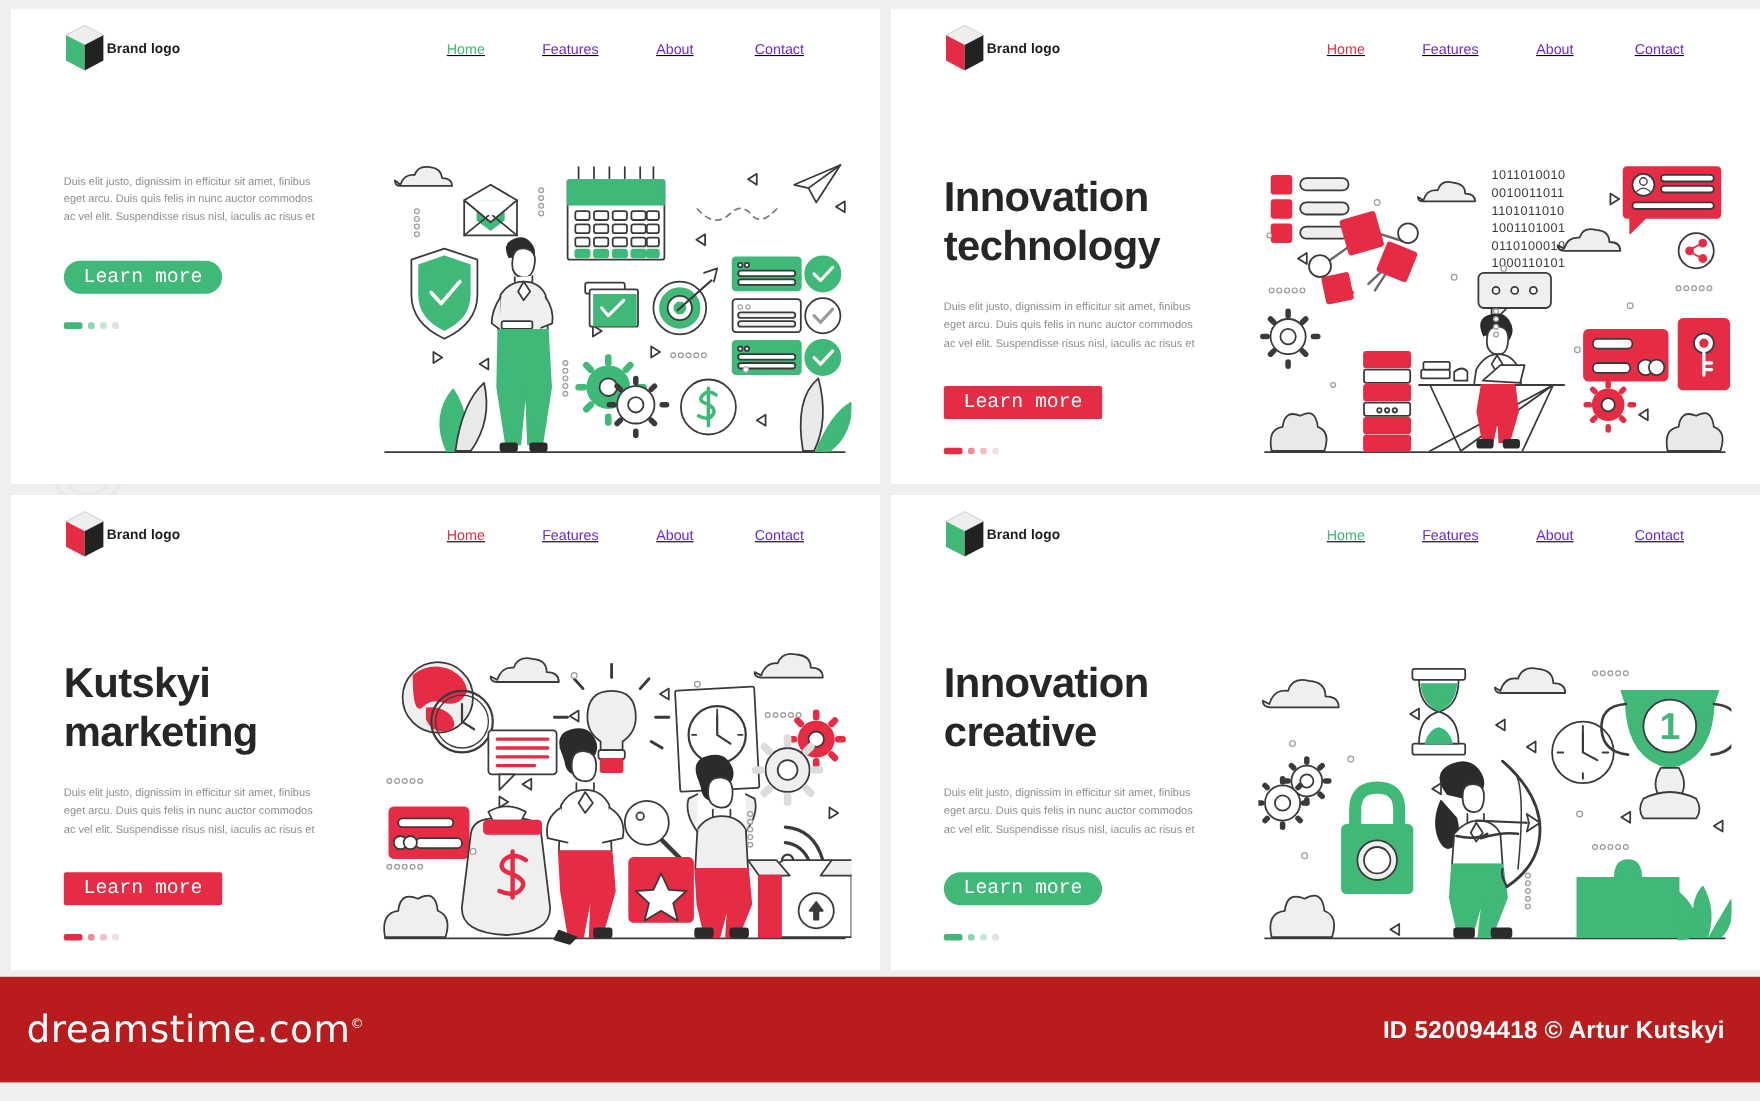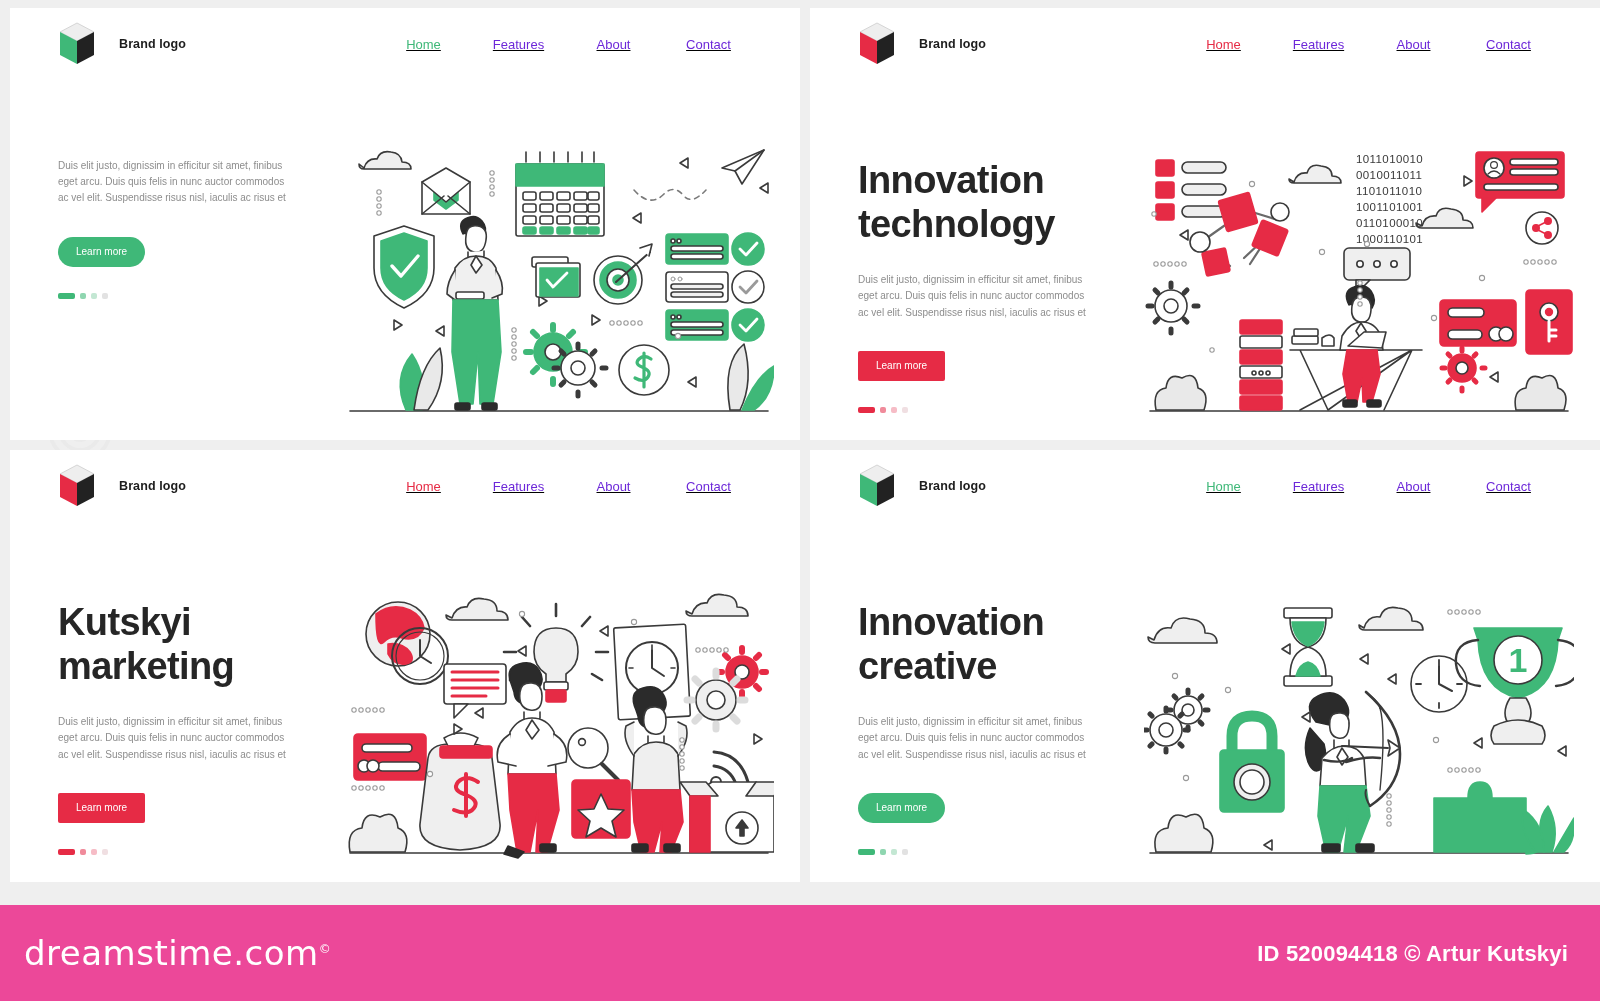--- a/index.html
+++ b/index.html
@@ -26,21 +26,21 @@
     background:#ffffff;
     position:relative;
     overflow:hidden;
   }
 
   
   .nav{
     position:absolute;top:0;left:0;right:0;height:72px;
     display:flex;align-items:center;
   }
-  .brand{display:flex;align-items:center;gap:23px;margin-left:48px;}
+  .brand{display:flex;align-items:center;gap:1px;margin-left:48px;}
   .cube{width:38px;height:44px;position:relative;flex:none;}
   .cube svg{display:block;}
   .brand-name{font-size:12.5px;font-weight:bold;color:#1d1d1d;letter-spacing:.1px;}
   .navlinks{
     margin-left:auto;margin-right:44px;
     display:flex;align-items:center;gap:0;text-decoration:underline;
   }
   .navlinks a{
     font-size:13px;color:#6d28d9;text-decoration:none;
     width:95px;text-align:center;display:inline-block;
@@ -53,22 +53,22 @@
   .headline{
     font-size:38px;line-height:1.16;font-weight:bold;color:#262626;
     letter-spacing:-.6px;margin:0 0 26px 0;white-space:pre-line;
   }
   .lede{
     font-size:10px;line-height:1.62;color:#8d8d8d;margin:0 0 30px 0;
     width:230px;
   }
   .btn{
     display:inline-flex;align-items:center;justify-content:center;
-    height:30px;padding:0 18px;font-size:10px;color:#fff;
-    border:none;cursor:pointer;font-family:Liberation Sans, sans-serif;
+    height:30px;padding:0 18px;font-size:18px;color:#fff;
+    border:none;cursor:pointer;font-family:Liberation Mono, monospace;
   }
   .btn.green{background:#3fb878;border-radius:16px;}
   .btn.red-sq{background:#e62b45;border-radius:2px;}
   .dots{display:flex;align-items:center;gap:5px;margin-top:26px;}
   .dots i{display:block;width:6px;height:6px;border-radius:2px;background:#d8d8d8;}
   .dots i.on{width:17px;}
   .g .dots i.on{background:#3fb878;}
   .g .dots i.d2{background:#8fd6b0;}
   .g .dots i.d3{background:#c3e7d3;}
   .g .dots i.d4{background:#e2e2e2;}
@@ -76,22 +76,22 @@
   .r .dots i.d2{background:#f08b9b;}
   .r .dots i.d3{background:#f6bcc6;}
   .r .dots i.d4{background:#f0dfe2;}
 
   
   .art{position:absolute;right:26px;top:132px;width:430px;height:278px;}
   .art svg{display:block;width:100%;height:100%;}
 
   
   .footer{
-    position:absolute;left:0;bottom:0;width:1600px;height:96px;
-    background:#ec4899;
+    position:absolute;left:0;bottom:17px;width:1600px;height:96px;
+    background:#b91c1c;
   }
   .dt-logo{
     position:absolute;left:24px;top:28px;
     color:#ffffff;font-size:34px;letter-spacing:.5px;
     font-family:"DejaVu Sans", sans-serif;font-weight:normal;
   }
   .dt-logo .reg{font-size:12px;vertical-align:super;}
   .dt-id{
     position:absolute;right:32px;top:36px;
     color:#ffffff;font-size:22px;font-weight:bold;letter-spacing:.2px;

